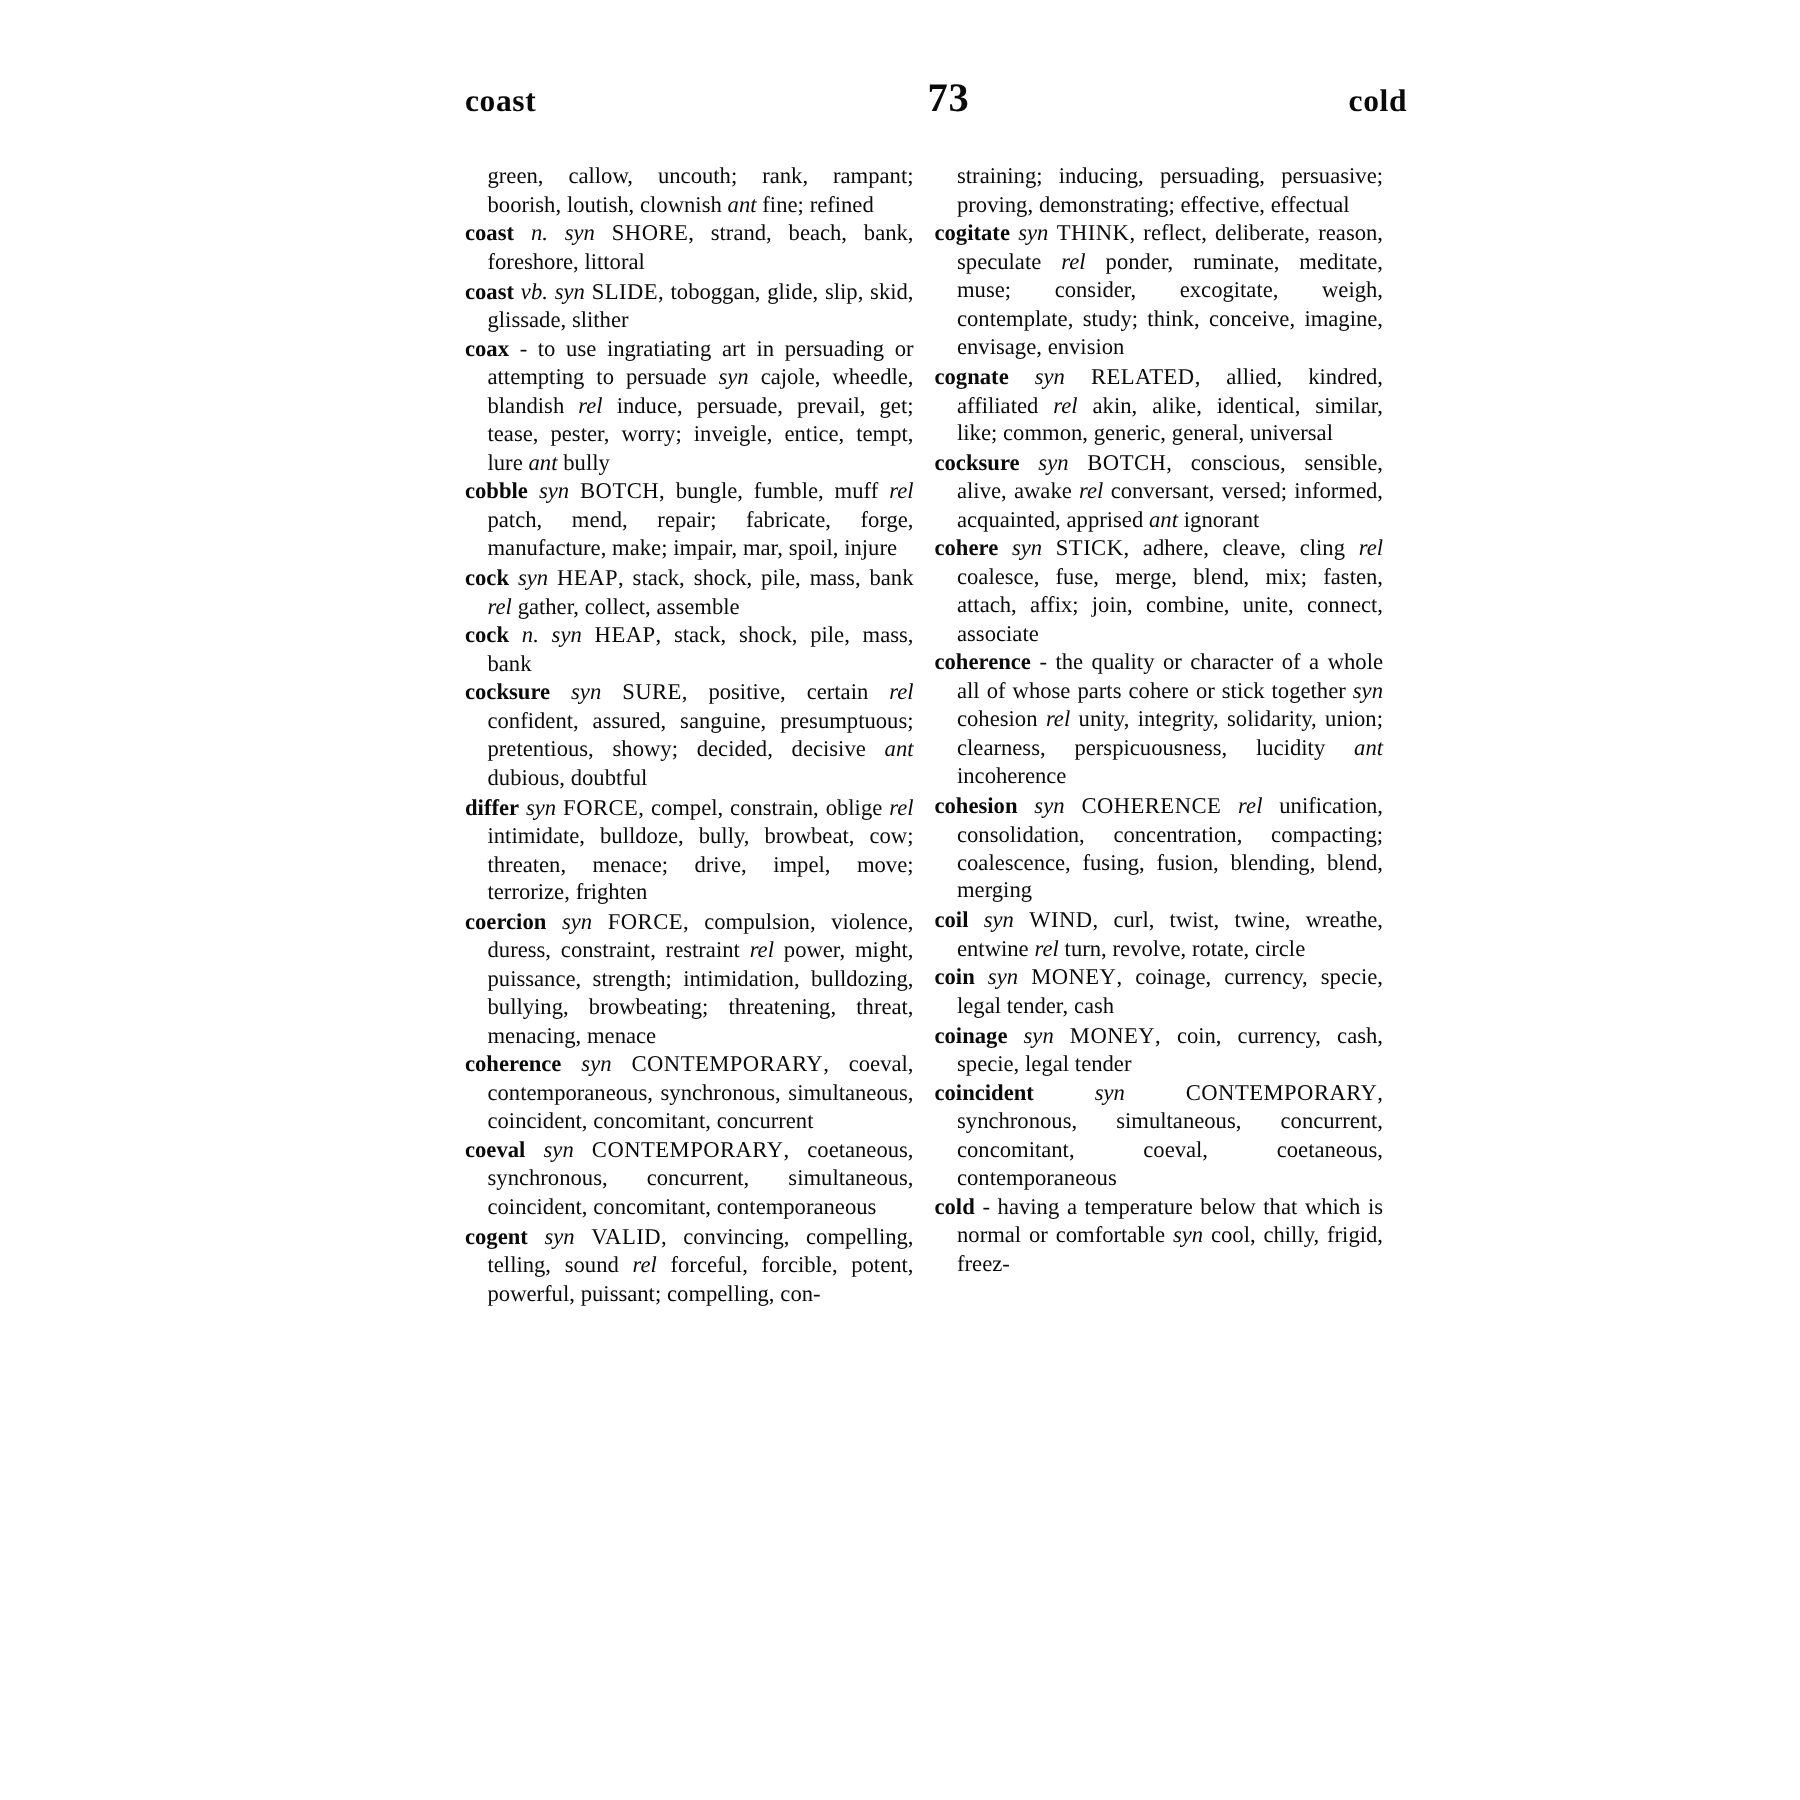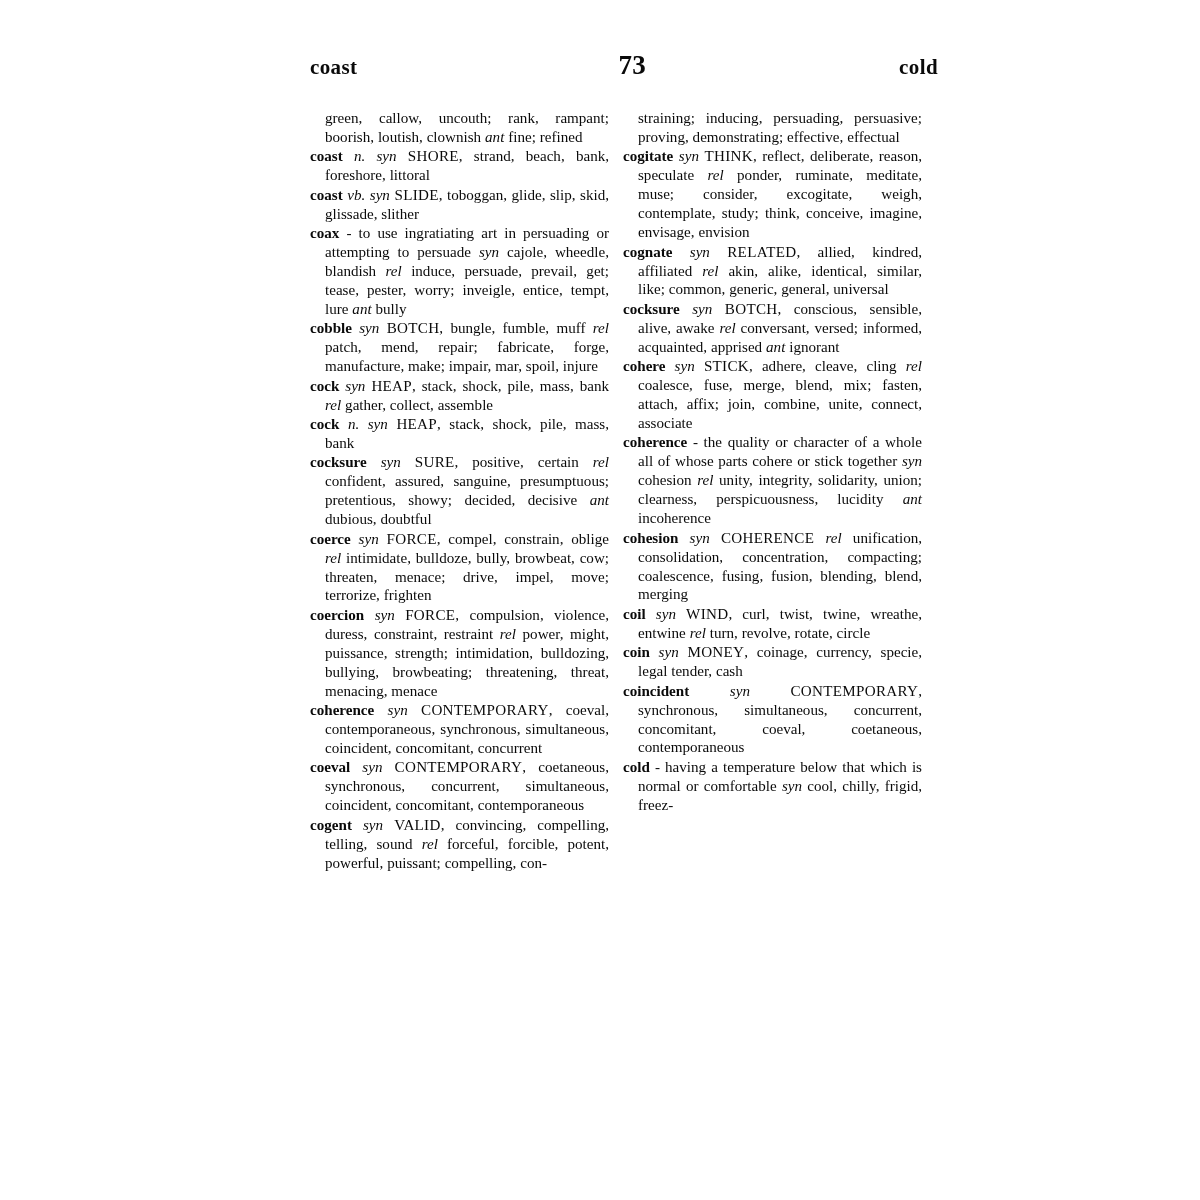--- a/index.html
+++ b/index.html
@@ -99,34 +99,35 @@
   <div class="columns">
     <div class="col">
         <p class="entry cont">green, callow, uncouth; rank, rampant; boorish, loutish, clownish <i class="it">ant</i> fine; refined</p>
         <p class="entry"><b class="hw">coast</b> <i class="it">n.</i> <i class="it">syn</i> <span class="sc">SHORE</span>, strand, beach, bank, foreshore, littoral</p>
         <p class="entry"><b class="hw">coast</b> <i class="it">vb.</i> <i class="it">syn</i> <span class="sc">SLIDE</span>, toboggan, glide, slip, skid, glissade, slither</p>
         <p class="entry"><b class="hw">coax</b> - to use ingratiating art in persuading or attempting to persuade <i class="it">syn</i> cajole, wheedle, blandish <i class="it">rel</i> induce, persuade, prevail, get; tease, pester, worry; inveigle, entice, tempt, lure <i class="it">ant</i> bully</p>
         <p class="entry"><b class="hw">cobble</b> <i class="it">syn</i> <span class="sc">BOTCH</span>, bungle, fumble, muff <i class="it">rel</i> patch, mend, repair; fabricate, forge, manufacture, make; impair, mar, spoil, injure</p>
         <p class="entry"><b class="hw">cock</b> <i class="it">syn</i> <span class="sc">HEAP</span>, stack, shock, pile, mass, bank <i class="it">rel</i> gather, collect, assemble</p>
         <p class="entry"><b class="hw">cock</b> <i class="it">n.</i> <i class="it">syn</i> <span class="sc">HEAP</span>, stack, shock, pile, mass, bank</p>
         <p class="entry"><b class="hw">cocksure</b> <i class="it">syn</i> <span class="sc">SURE</span>, positive, certain <i class="it">rel</i> confident, assured, sanguine, presumptuous; pretentious, showy; decided, decisive <i class="it">ant</i> dubious, doubtful</p>
-        <p class="entry"><b class="hw">coerce</b> <i class="it">syn</i> <span class="sc">FORCE</span>, compel, constrain, oblige <i class="it">rel</i> intimidate, bulldoze, bully, browbeat, cow; threaten, menace; drive, impel, move; terrorize, frighten</p>
+        <p class="entry"><b class="hw">differ</b> <i class="it">syn</i> <span class="sc">FORCE</span>, compel, constrain, oblige <i class="it">rel</i> intimidate, bulldoze, bully, browbeat, cow; threaten, menace; drive, impel, move; terrorize, frighten</p>
         <p class="entry"><b class="hw">coercion</b> <i class="it">syn</i> <span class="sc">FORCE</span>, compulsion, violence, duress, constraint, restraint <i class="it">rel</i> power, might, puissance, strength; intimidation, bulldozing, bullying, browbeating; threatening, threat, menacing, menace</p>
         <p class="entry"><b class="hw">coherence</b> <i class="it">syn</i> <span class="sc">CONTEMPORARY</span>, coeval, contemporaneous, synchronous, simultaneous, coincident, concomitant, concurrent</p>
         <p class="entry"><b class="hw">coeval</b> <i class="it">syn</i> <span class="sc">CONTEMPORARY</span>, coetaneous, synchronous, concurrent, simultaneous, coincident, concomitant, contemporaneous</p>
         <p class="entry"><b class="hw">cogent</b> <i class="it">syn</i> <span class="sc">VALID</span>, convincing, compelling, telling, sound <i class="it">rel</i> forceful, forcible, potent, powerful, puissant; compelling, con-</p>
       </div>
     <div class="col">
         <p class="entry cont">straining; inducing, persuading, persuasive; proving, demonstrating; effective, effectual</p>
         <p class="entry"><b class="hw">cogitate</b> <i class="it">syn</i> <span class="sc">THINK</span>, reflect, deliberate, reason, speculate <i class="it">rel</i> ponder, ruminate, meditate, muse; consider, excogitate, weigh, contemplate, study; think, conceive, imagine, envisage, envision</p>
         <p class="entry"><b class="hw">cognate</b> <i class="it">syn</i> <span class="sc">RELATED</span>, allied, kindred, affiliated <i class="it">rel</i> akin, alike, identical, similar, like; common, generic, general, universal</p>
         <p class="entry"><b class="hw">cocksure</b> <i class="it">syn</i> <span class="sc">BOTCH</span>, conscious, sensible, alive, awake <i class="it">rel</i> conversant, versed; informed, acquainted, apprised <i class="it">ant</i> ignorant</p>
         <p class="entry"><b class="hw">cohere</b> <i class="it">syn</i> <span class="sc">STICK</span>, adhere, cleave, cling <i class="it">rel</i> coalesce, fuse, merge, blend, mix; fasten, attach, affix; join, combine, unite, connect, associate</p>
         <p class="entry"><b class="hw">coherence</b> - the quality or character of a whole all of whose parts cohere or stick together <i class="it">syn</i> cohesion <i class="it">rel</i> unity, integrity, solidarity, union; clearness, perspicuousness, lucidity <i class="it">ant</i> incoherence</p>
         <p class="entry"><b class="hw">cohesion</b> <i class="it">syn</i> <span class="sc">COHERENCE</span> <i class="it">rel</i> unification, consolidation, concentration, compacting; coalescence, fusing, fusion, blending, blend, merging</p>
         <p class="entry"><b class="hw">coil</b> <i class="it">syn</i> <span class="sc">WIND</span>, curl, twist, twine, wreathe, entwine <i class="it">rel</i> turn, revolve, rotate, circle</p>
         <p class="entry"><b class="hw">coin</b> <i class="it">syn</i> <span class="sc">MONEY</span>, coinage, currency, specie, legal tender, cash</p>
+        <p class="entry"><b class="hw">coinage</b> <i class="it">syn</i> <span class="sc">MONEY</span>, coin, currency, cash, specie, legal tender</p>
         <p class="entry"><b class="hw">coincident</b> <i class="it">syn</i> <span class="sc">CONTEMPORARY</span>, synchronous, simultaneous, concurrent, concomitant, coeval, coetaneous, contemporaneous</p>
         <p class="entry"><b class="hw">cold</b> - having a temperature below that which is normal or comfortable <i class="it">syn</i> cool, chilly, frigid, freez-</p>
       </div>
   </div>
 
 </div>
 
 </body></html>

